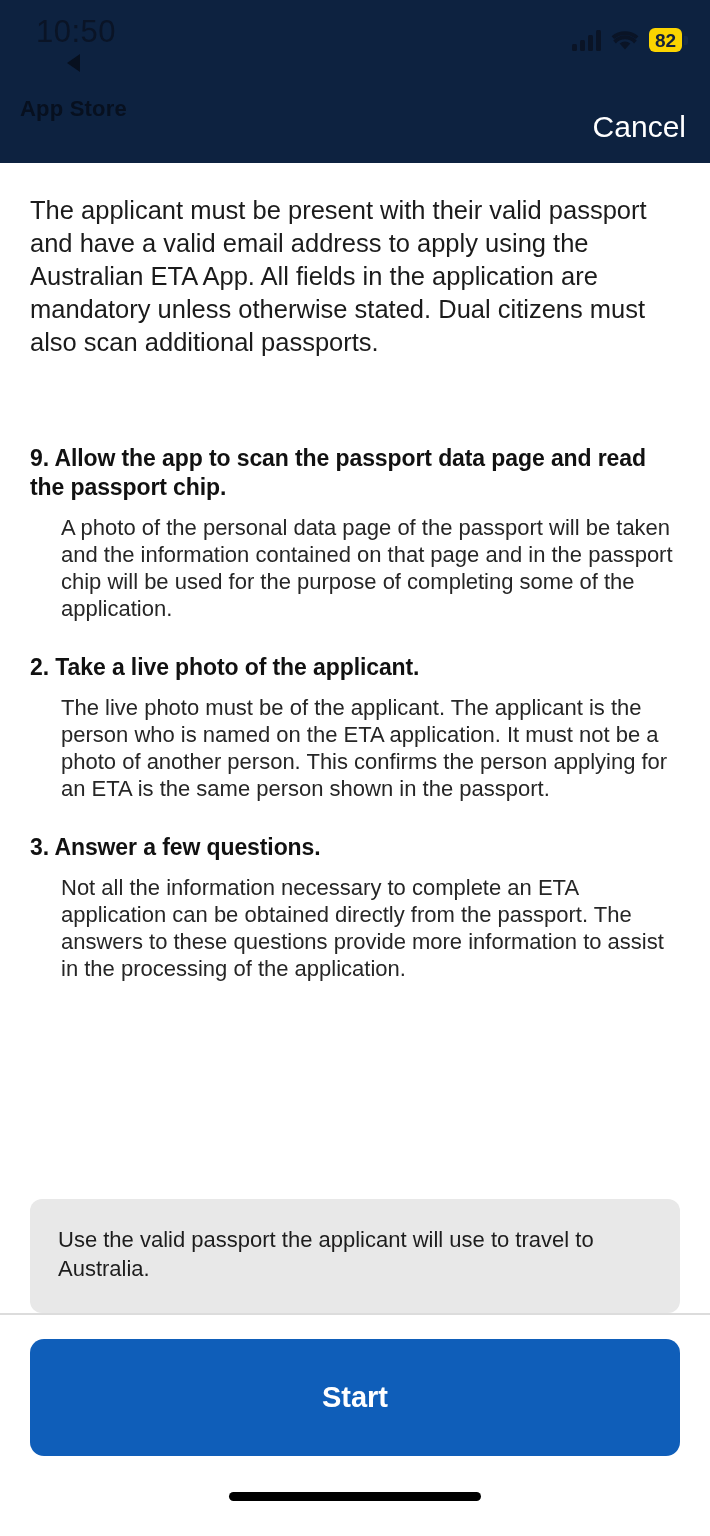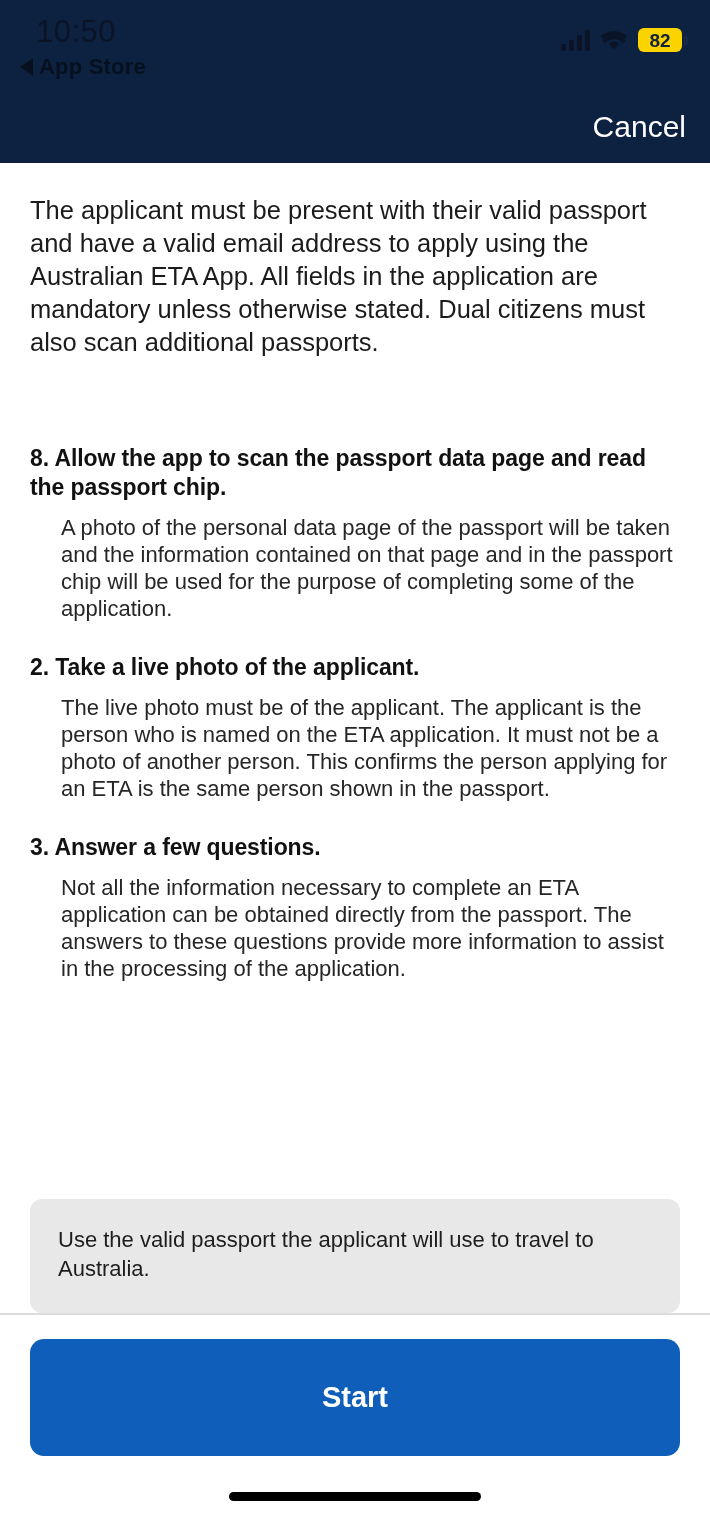--- a/index.html
+++ b/index.html
@@ -48,22 +48,23 @@
 
   .back-to-app {
     position: absolute;
     left: 20px;
     top: 54px;
     font-size: 22px;
     font-weight: 600;
     color: #07101f;
     display: flex;
     align-items: center;
-    gap: 6px;
+    gap: 24px;
     letter-spacing: 0.2px;
+    flex-direction: column;
   }
   .back-arrow {
     display: inline-block;
     width: 0;
     height: 0;
     border-top: 9px solid transparent;
     border-bottom: 9px solid transparent;
     border-right: 13px solid #07101f;
   }
 
@@ -94,21 +95,21 @@
   .signal-bars i:nth-child(4) { height: 21px; }
 
   .wifi-icon svg { display: block; }
 
   .battery {
     position: relative;
     display: flex;
     align-items: center;
   }
   .battery-body {
-    width: 44px;
+    width: 33px;
     height: 24px;
     background: #fbd400;
     border-radius: 6px;
     display: flex;
     align-items: center;
     justify-content: center;
   }
   .battery-level {
     font-size: 19px;
     font-weight: 700;
@@ -281,21 +282,21 @@
 
   </div>
 
   <div class="content">
 
     <p class="intro">The applicant must be present with their valid passport and have a valid email address to apply using the Australian ETA App. All fields in the application are mandatory unless otherwise stated. Dual citizens must also scan additional passports.</p>
 
     <div class="steps">
 
       <div class="step">
-        <div class="step-title">8. Allow the app to scan the passport data page and read the passport chip.</div>
+        <div class="step-title">9. Allow the app to scan the passport data page and read the passport chip.</div>
         <div class="step-body">A photo of the personal data page of the passport will be taken and the information contained on that page and in the passport chip will be used for the purpose of completing some of the application.</div>
       </div>
 
       <div class="step">
         <div class="step-title">2. Take a live photo of the applicant.</div>
         <div class="step-body">The live photo must be of the applicant. The applicant is the person who is named on the ETA application. It must not be a photo of another person. This confirms the person applying for an ETA is the same person shown in the passport.</div>
       </div>
 
       <div class="step">
         <div class="step-title">3. Answer a few questions.</div>

